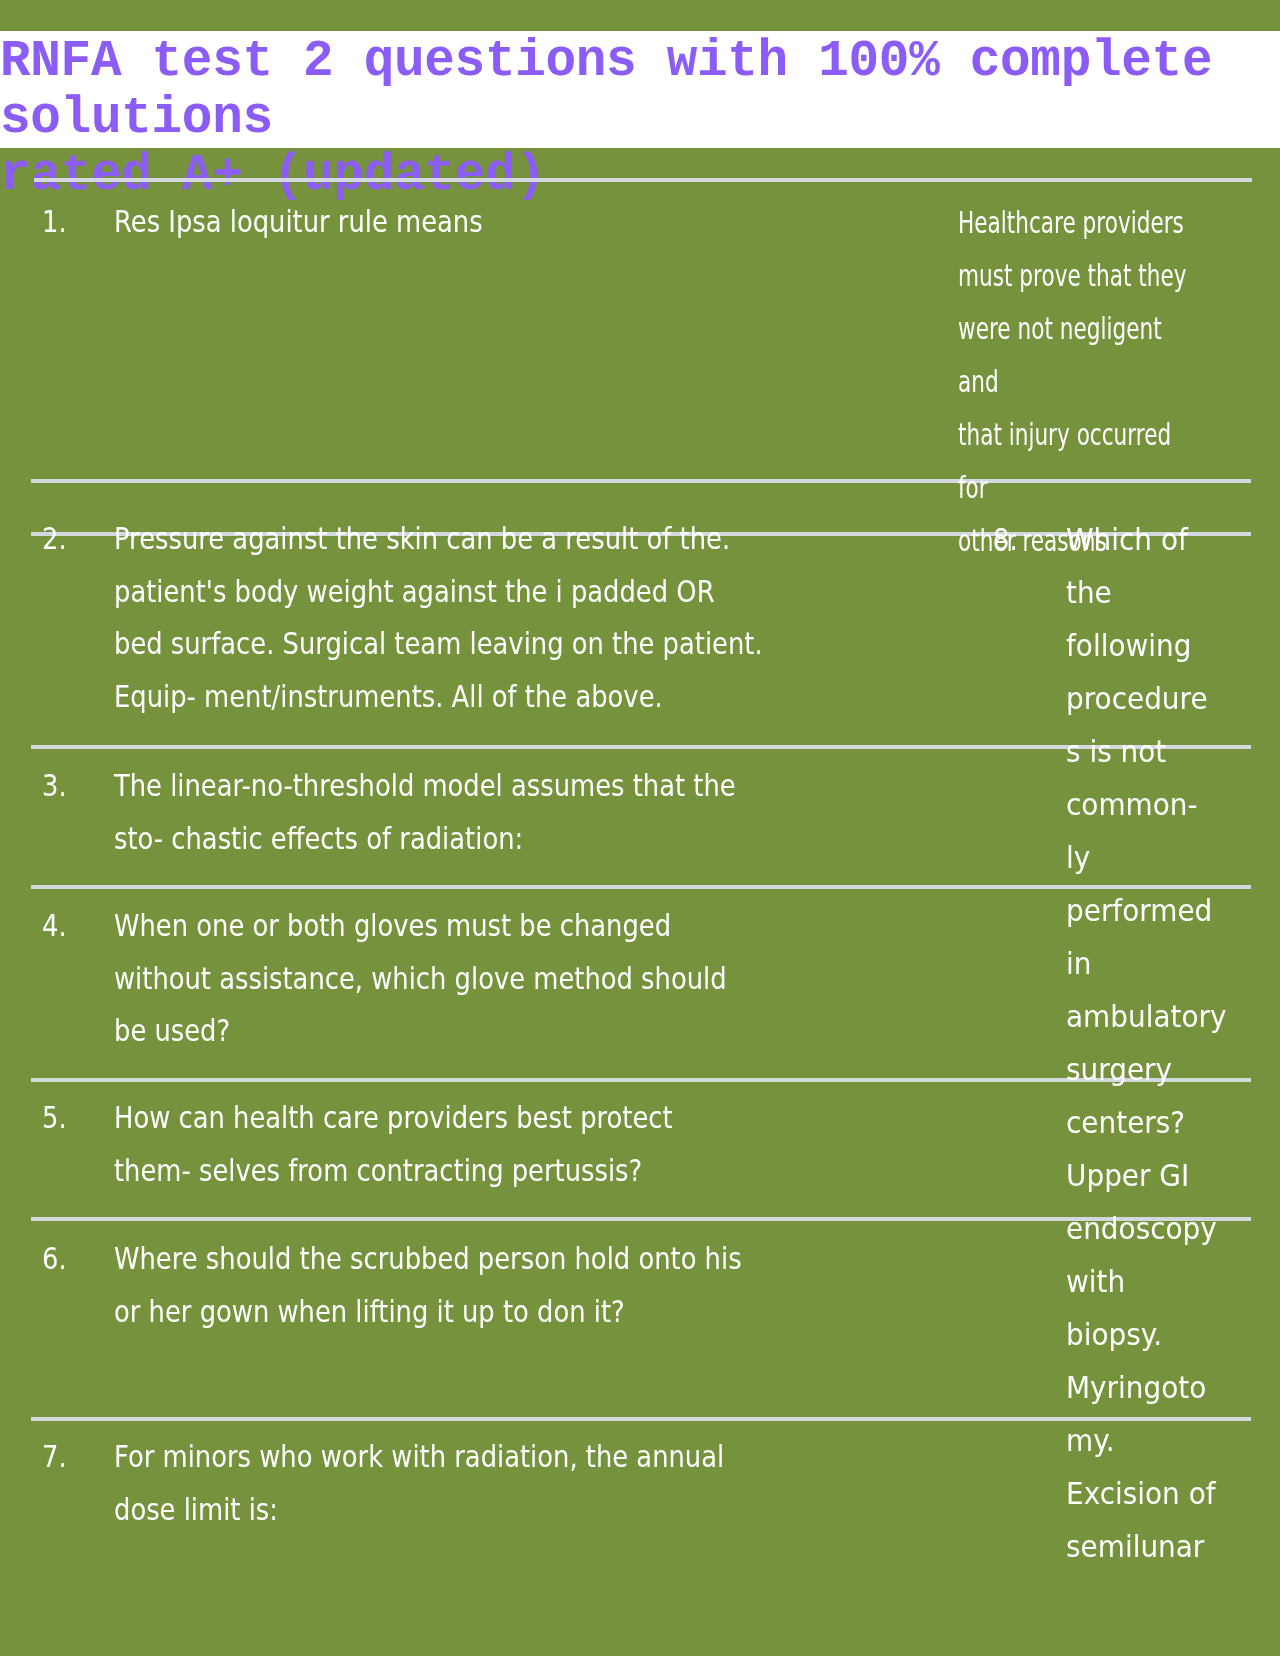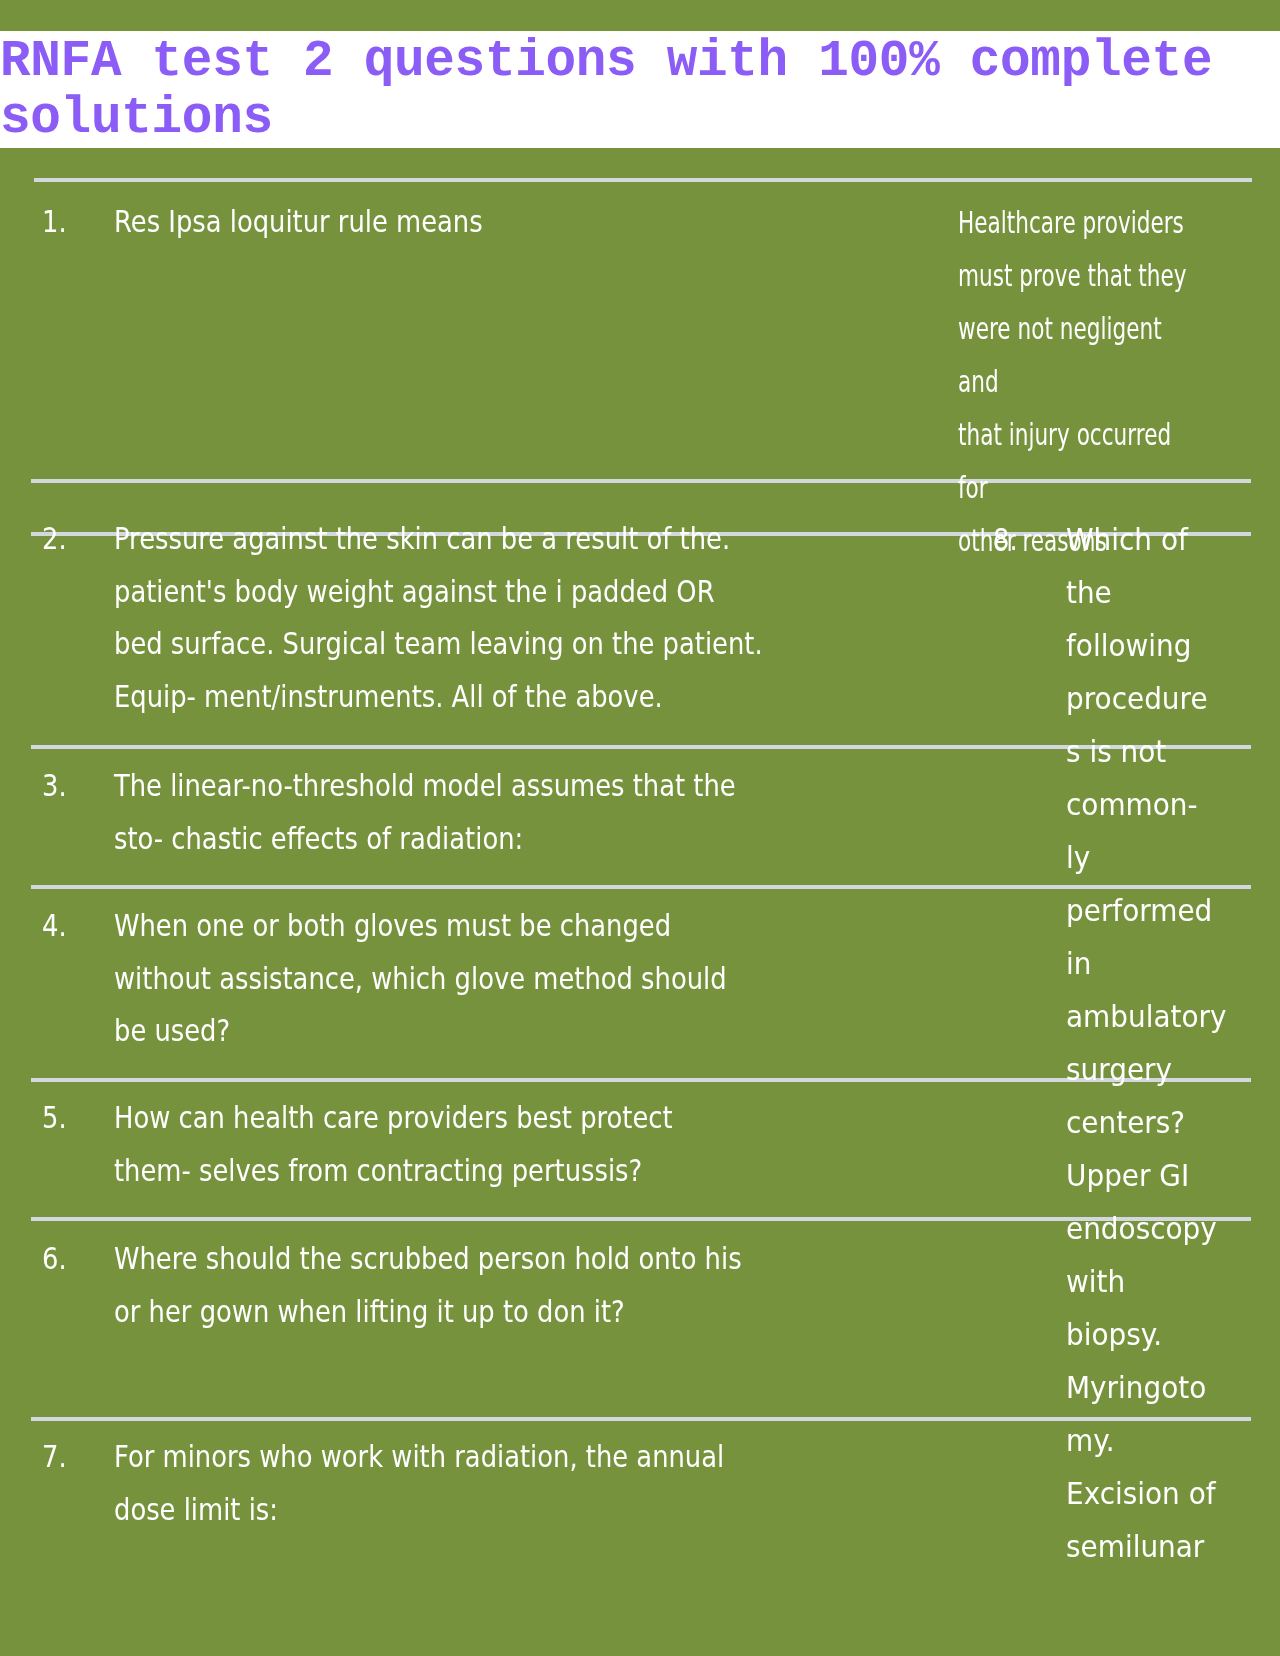--- a/index.html
+++ b/index.html
@@ -36,20 +36,21 @@
   .artifact { position: absolute; left: 620px; top: 1598px; width: 30px; height: 14px; color: #6b6f85; font-size: 9px; }
 </style>
 </head>
 <body>
 
 <div class="top-band"></div>
 
 <div class="title-box">
   <h1 class="title">
     <span>RNFA test 2 questions with 100% complete solutions</span><br>
+    <span>rated A+ (updated)</span>
   </h1>
 </div>
 
 <div class="rule" style="left:34px; top:178px; width:1218px;"></div>
 <div class="rule" style="left:31px; top:479px; width:1220px;"></div>
 <div class="rule" style="left:31px; top:532px; width:1220px;"></div>
 <div class="rule" style="left:31px; top:745px; width:1220px;"></div>
 <div class="rule" style="left:31px; top:885px; width:1220px;"></div>
 <div class="rule" style="left:31px; top:1078px; width:1220px;"></div>
 <div class="rule" style="left:31px; top:1217px; width:1220px;"></div>

